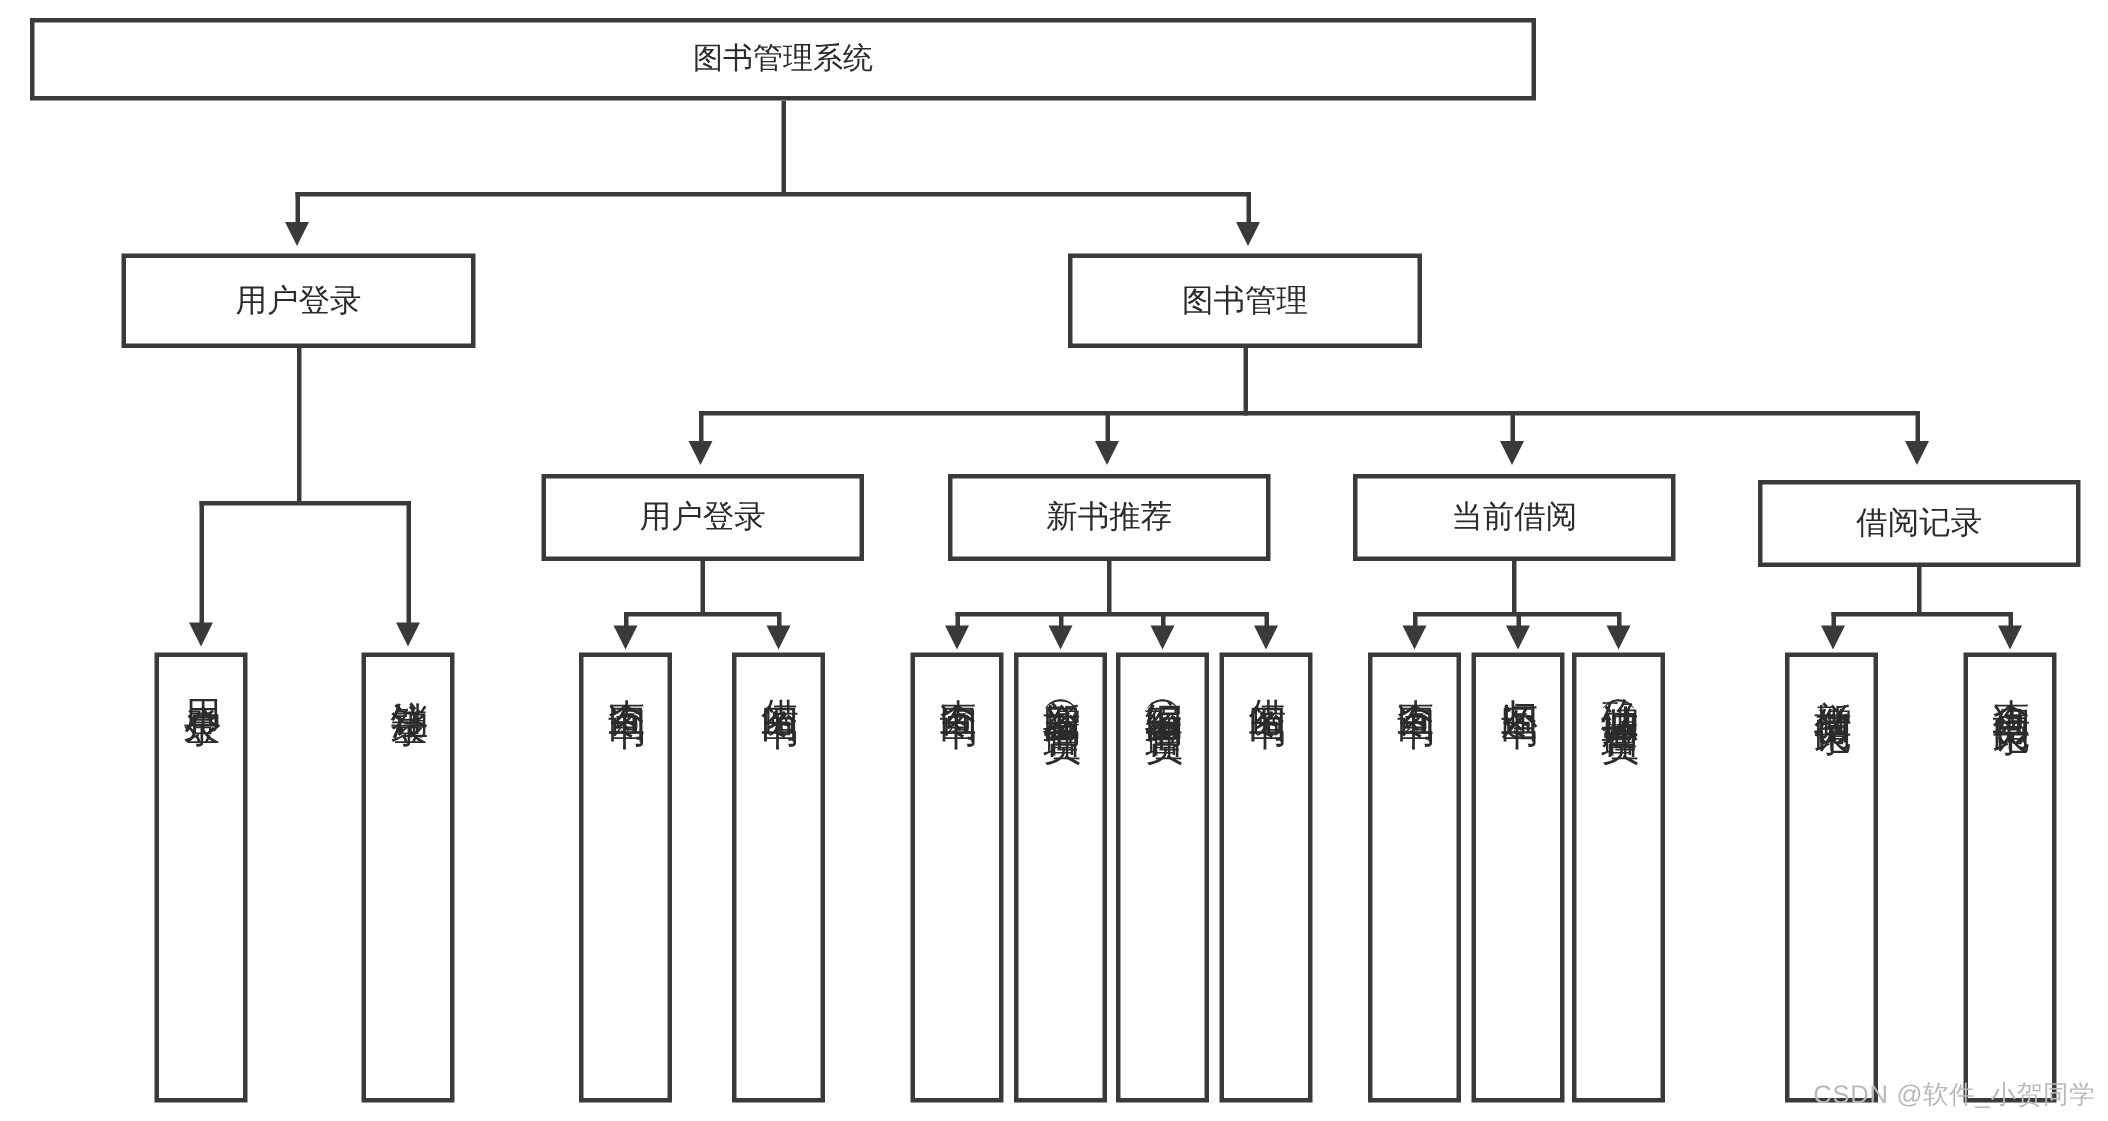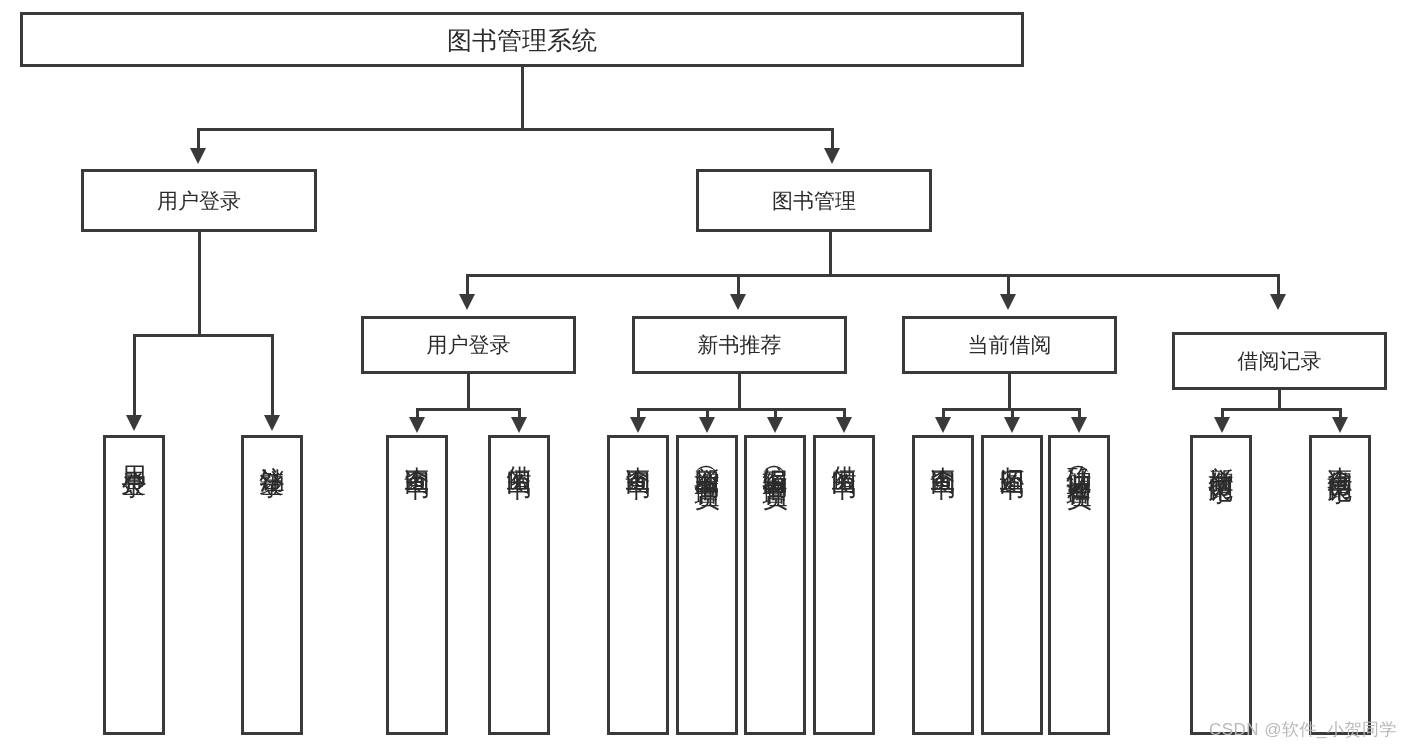--- a/index.html
+++ b/index.html
@@ -24,21 +24,21 @@
     z-index:3;
   }
   .node .lbl{
     display:block;
     text-align:center;
     white-space:pre;
     line-height:1.12;
   }
   
   .node.h .lbl{font-size:21px;}
-  .node.root .lbl{font-size:25px;}
+  .node.root .lbl{font-size:20px;}
 
   
   .node.v{
     align-items:flex-start;
     padding-top:8px;
   }
   .node.v .lbl{
     writing-mode:vertical-rl;
     text-orientation:upright;
     font-size:25px;
@@ -87,21 +87,21 @@
 
   <div class="edge vline" style="left:197px;top:128px;height:23px;"></div>
   <div class="arrow" style="left:190px;top:148px;"></div>
   <div class="edge vline" style="left:831px;top:128px;height:23px;"></div>
   <div class="arrow" style="left:824px;top:148px;"></div>
 
   <div class="node h" style="left:81px;top:169px;width:236px;height:63px;">
     <span class="lbl">用户登录</span>
   </div>
 
-  <div class="node h" style="left:696px;top:169px;width:236px;height:63px;">
+  <div class="node h" style="left:712px;top:169px;width:236px;height:63px;">
     <span class="lbl">图书管理</span>
   </div>
 
   <div class="edge vline" style="left:198px;top:232px;height:104px;"></div>
   <div class="edge hline" style="left:133px;top:334px;width:140px;"></div>
   <div class="edge vline" style="left:133px;top:334px;height:84px;"></div>
   <div class="arrow" style="left:126px;top:415px;"></div>
   <div class="edge vline" style="left:271px;top:334px;height:84px;"></div>
   <div class="arrow" style="left:264px;top:415px;"></div>
 
@@ -118,21 +118,21 @@
 
   <div class="node h" style="left:361px;top:316px;width:215px;height:58px;">
     <span class="lbl">用户登录</span>
   </div>
   <div class="node h" style="left:632px;top:316px;width:215px;height:58px;">
     <span class="lbl">新书推荐</span>
   </div>
   <div class="node h" style="left:902px;top:316px;width:215px;height:58px;justify-content:center;">
     <span class="lbl">当前借阅</span>
   </div>
-  <div class="node h" style="left:1172px;top:332px;width:215px;height:58px;">
+  <div class="node h" style="left:1172px;top:320px;width:215px;height:58px;">
     <span class="lbl">借阅记录</span>
   </div>
 
   <div class="edge vline" style="left:467px;top:374px;height:36px;"></div>
   <div class="edge hline" style="left:416px;top:408px;width:104px;"></div>
   <div class="edge vline" style="left:416px;top:408px;height:12px;"></div>
   <div class="arrow" style="left:409px;top:417px;"></div>
   <div class="edge vline" style="left:518px;top:408px;height:12px;"></div>
   <div class="arrow" style="left:511px;top:417px;"></div>
 

